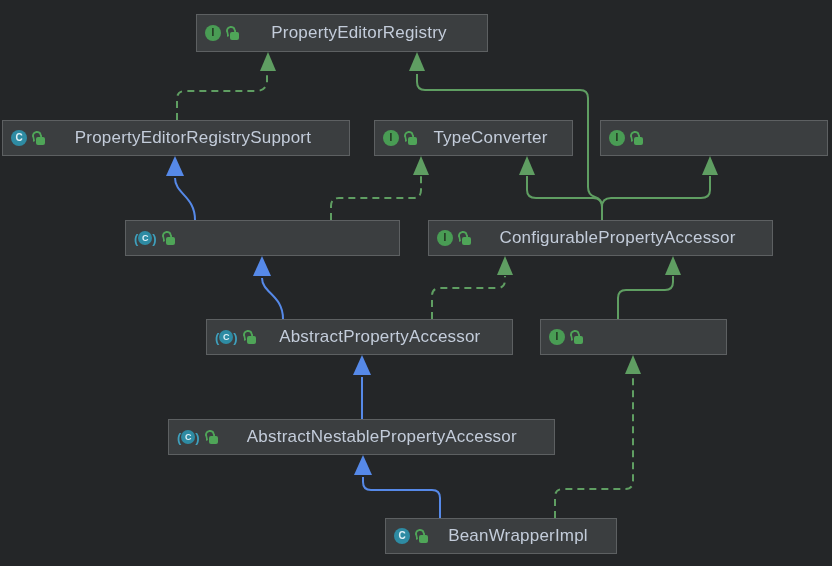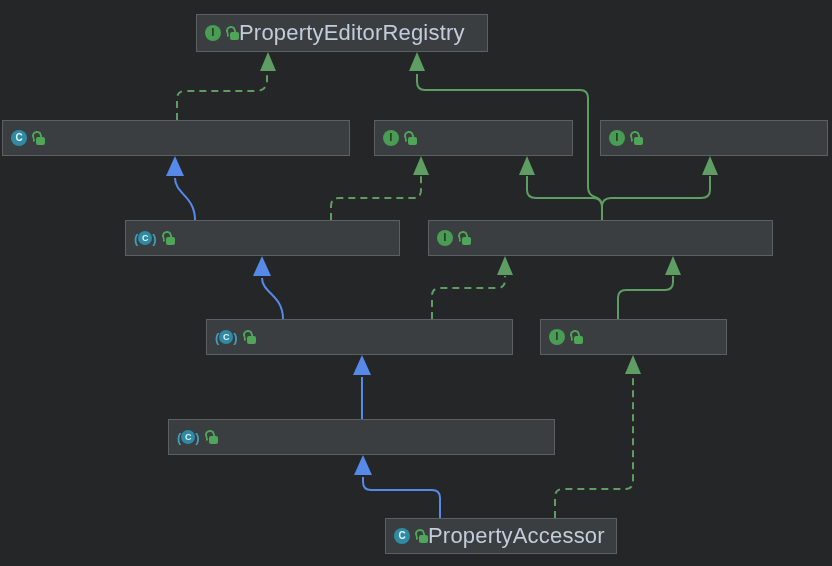--- a/index.html
+++ b/index.html
@@ -23,22 +23,22 @@
   svg.edges path.dashed{stroke-dasharray:7 5;}
   svg.edges polygon.green{fill:var(--green);}
   svg.edges polygon.blue{fill:var(--blue);}
   .node{
     position:absolute;z-index:2;box-sizing:border-box;
     display:flex;align-items:center;padding:0 8px;
     background:var(--node-bg);border:1px solid var(--node-border);
     cursor:default;
   }
   .node .label{
-    flex:1;text-align:left;color:var(--text);
-    font-size:22px;letter-spacing:.2px;white-space:nowrap;
+    flex:1;text-align:center;color:var(--text);
+    font-size:17px;letter-spacing:.2px;white-space:nowrap;
   }
   .icons{display:flex;align-items:center;gap:5px;flex:0 0 auto;}
   .ci{
     display:inline-flex;align-items:center;justify-content:center;
     width:16px;height:16px;border-radius:50%;
     font-size:10px;font-weight:bold;line-height:1;
   }
   .ci.interface{background:var(--igreen);color:#20301f;}
   .ci.class{background:var(--teal);color:#dff0f6;}
   .abs{display:inline-flex;align-items:center;}
@@ -135,30 +135,32 @@
   </div>
 
   <div class="node" style="left:2px;top:120px;width:348px;height:36px">
     <span class="icons">
       <span class="ci class">C</span>
       <span class="lock">
           <i class="shackle"></i>
           <i class="lbody"></i>
         </span>
     </span>
+    <span class="label">PropertyEditorRegistrySupport</span>
   </div>
 
   <div class="node" style="left:374px;top:120px;width:199px;height:36px">
     <span class="icons">
       <span class="ci interface">I</span>
       <span class="lock">
           <i class="shackle"></i>
           <i class="lbody"></i>
         </span>
     </span>
+    <span class="label">TypeConverter</span>
   </div>
 
   <div class="node" style="left:600px;top:120px;width:228px;height:36px">
     <span class="icons">
       <span class="ci interface">I</span>
       <span class="lock">
           <i class="shackle"></i>
           <i class="lbody"></i>
         </span>
     </span>
@@ -179,34 +181,36 @@
   </div>
 
   <div class="node" style="left:428px;top:220px;width:345px;height:36px">
     <span class="icons">
       <span class="ci interface">I</span>
       <span class="lock">
           <i class="shackle"></i>
           <i class="lbody"></i>
         </span>
     </span>
+    <span class="label">ConfigurablePropertyAccessor</span>
   </div>
 
   <div class="node" style="left:206px;top:319px;width:307px;height:36px">
     <span class="icons">
       <span class="abs">
           <span class="paren">(</span>
           <span class="ci class">C</span>
           <span class="paren">)</span>
         </span>
       <span class="lock">
           <i class="shackle"></i>
           <i class="lbody"></i>
         </span>
     </span>
+    <span class="label">AbstractPropertyAccessor</span>
   </div>
 
   <div class="node" style="left:540px;top:319px;width:187px;height:36px">
     <span class="icons">
       <span class="ci interface">I</span>
       <span class="lock">
           <i class="shackle"></i>
           <i class="lbody"></i>
         </span>
     </span>
@@ -217,26 +221,27 @@
       <span class="abs">
           <span class="paren">(</span>
           <span class="ci class">C</span>
           <span class="paren">)</span>
         </span>
       <span class="lock">
           <i class="shackle"></i>
           <i class="lbody"></i>
         </span>
     </span>
+    <span class="label">AbstractNestablePropertyAccessor</span>
   </div>
 
   <div class="node" style="left:385px;top:518px;width:232px;height:36px">
     <span class="icons">
       <span class="ci class">C</span>
       <span class="lock">
           <i class="shackle"></i>
           <i class="lbody"></i>
         </span>
     </span>
-    <span class="label">PropertyAccessor</span>
+    <span class="label">BeanWrapperImpl</span>
   </div>
 
 </div>
 
 </body></html>

